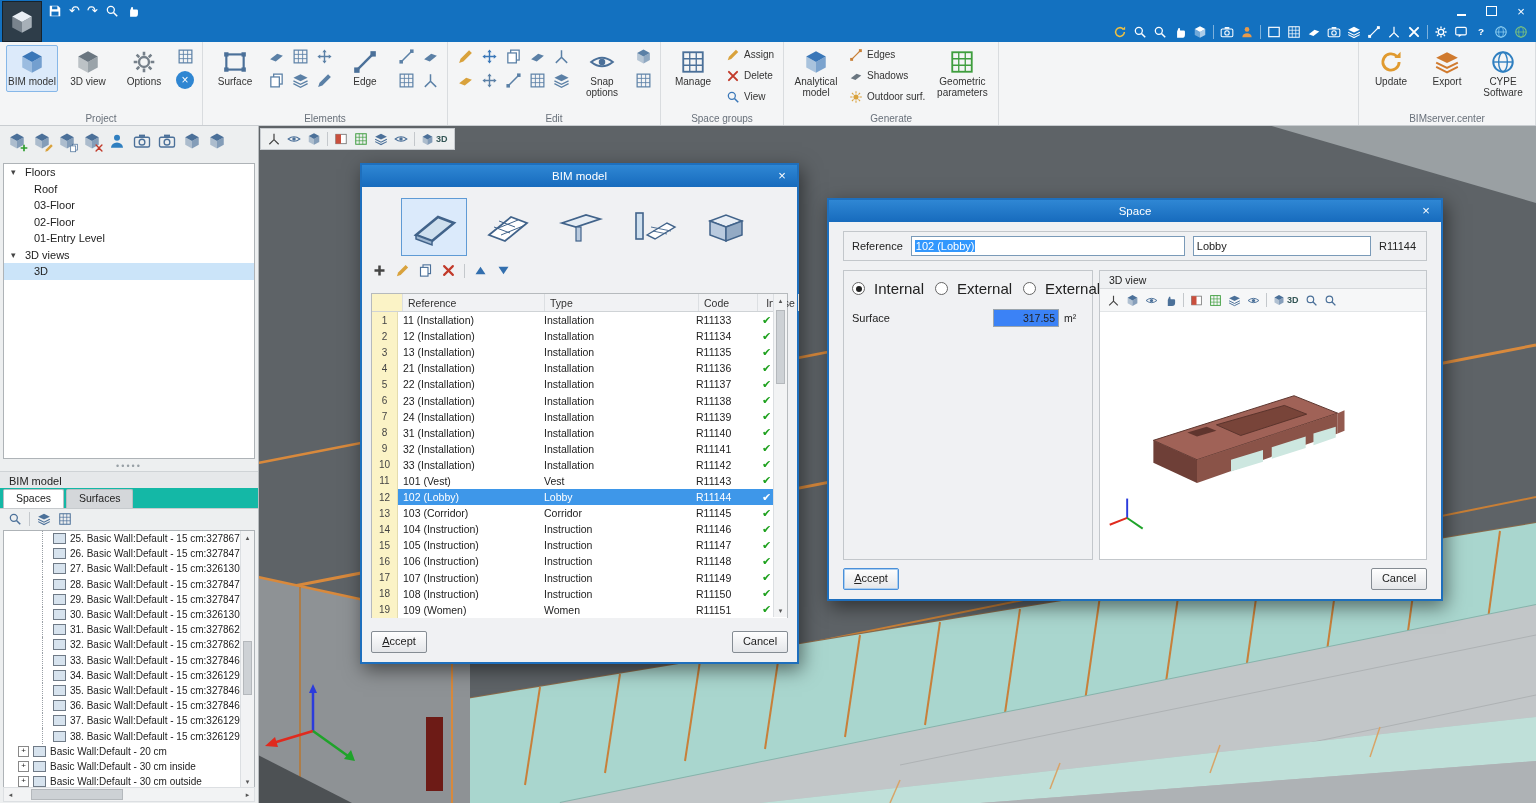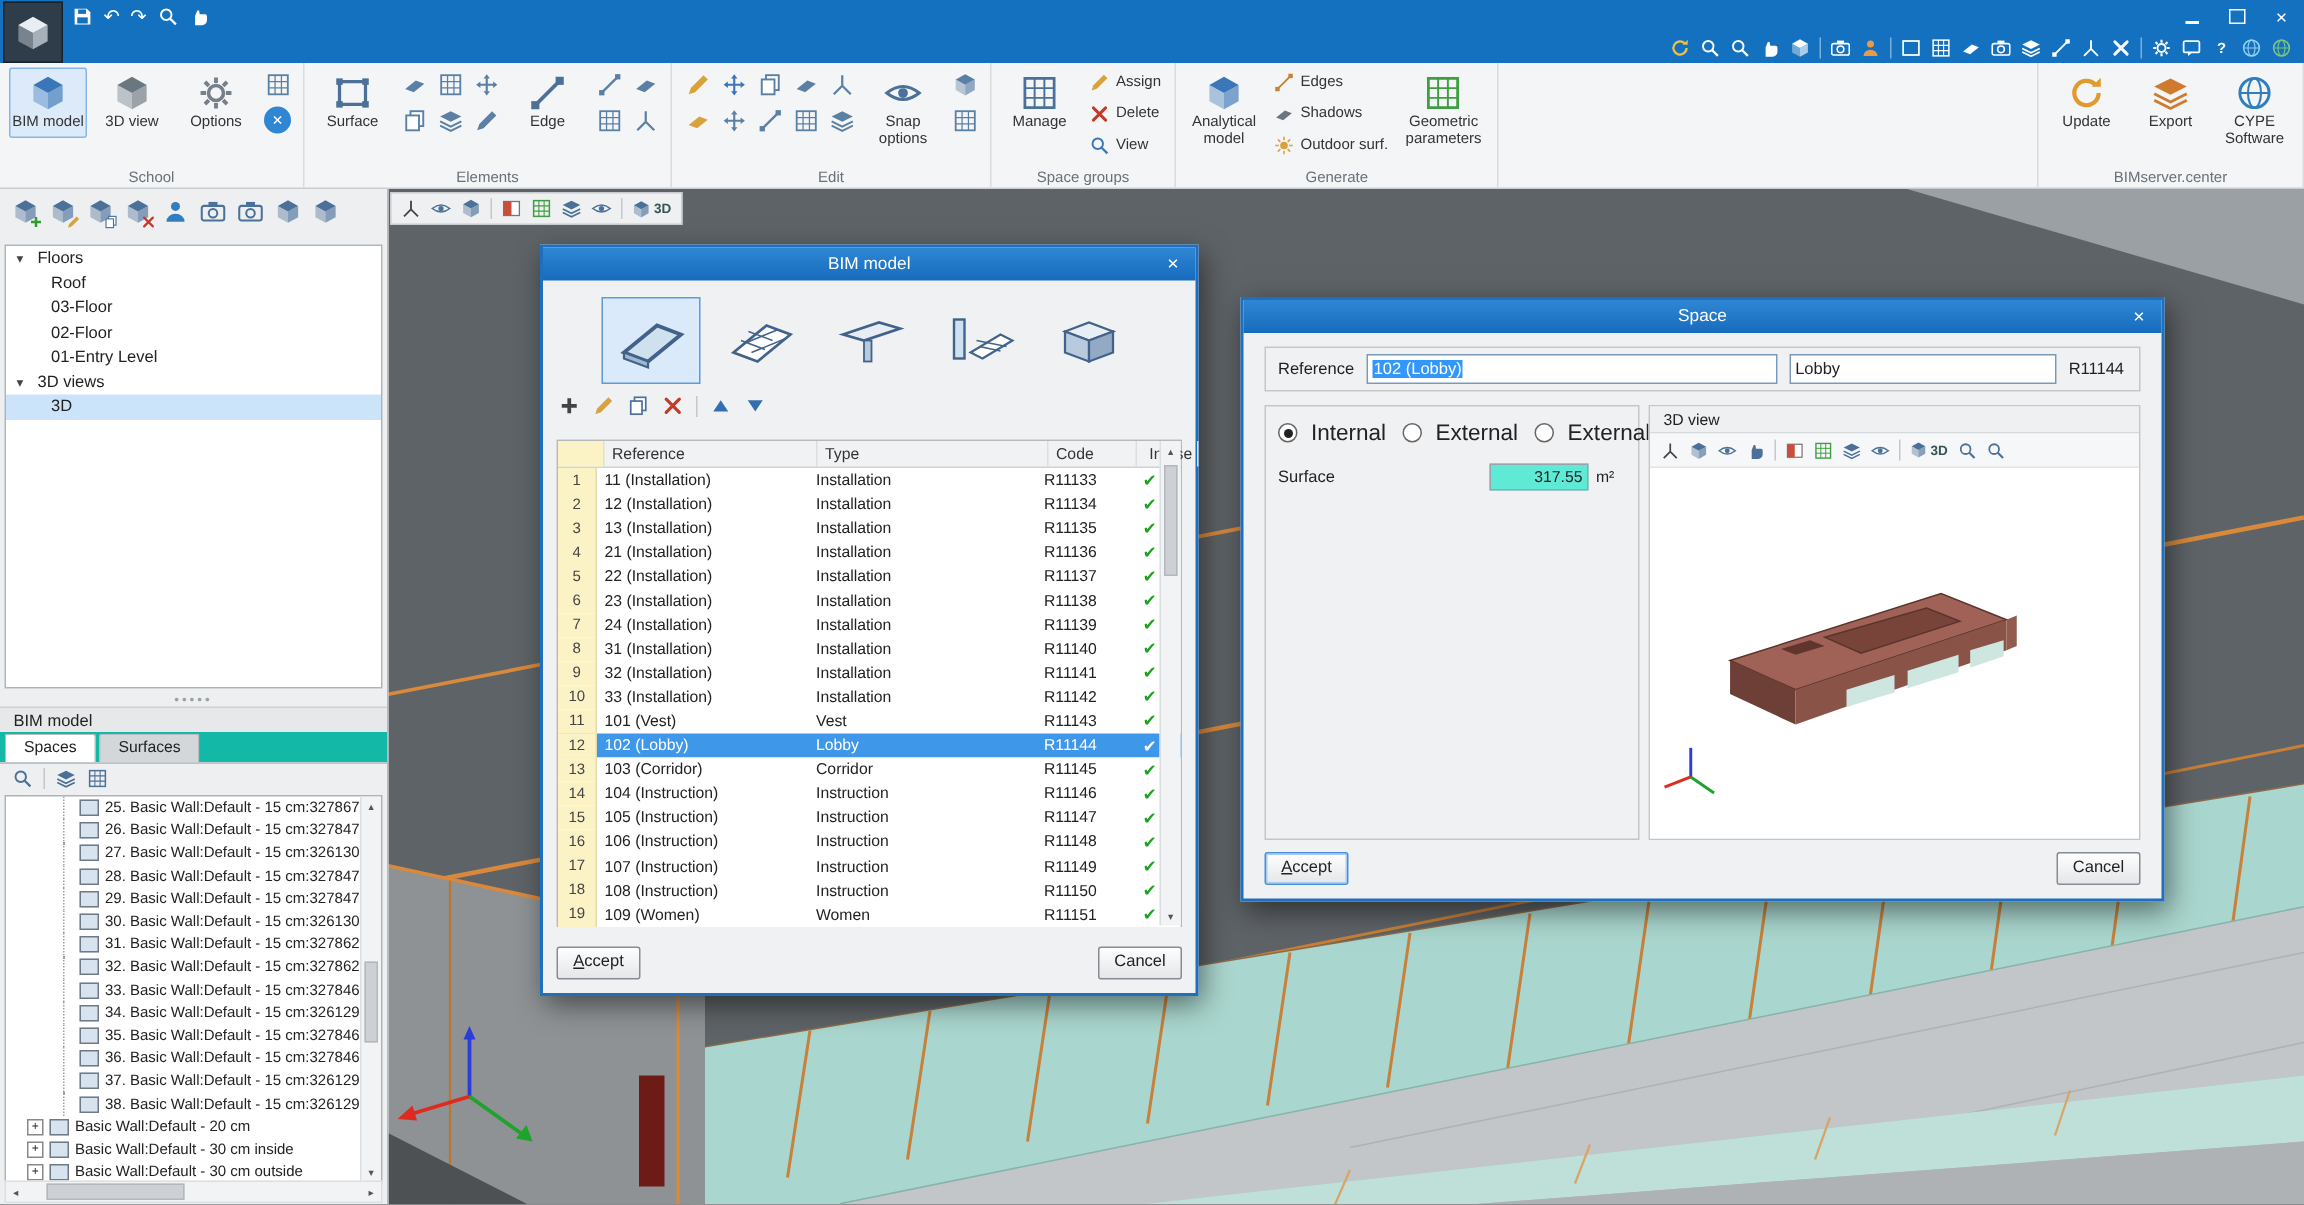--- a/index.html
+++ b/index.html
@@ -120,21 +120,21 @@
   .ref-box{position:absolute;left:14px;right:14px;top:31px;height:28px;border:1px solid #c3c7cb;display:flex;
            align-items:center;gap:8px;padding:0 8px}
   .inp{height:18px;border:1px solid #7a9ab8;background:#fff;display:flex;align-items:center;padding:0 3px;font-size:11px;overflow:hidden}
   .inp .seltxt{background:#3297fd;color:#fff;padding:0 1px}
   .propbox{position:absolute;left:14px;top:70px;width:248px;height:288px;border:1px solid #c3c7cb}
   .radios{display:flex;gap:9px;padding:9px 8px 0;font-size:15px;align-items:center;white-space:nowrap}
   .radio{width:11px;height:11px;border:1px solid #666;border-radius:50%;background:#fff;position:relative;flex:none}
   .radio.on::after{content:"";position:absolute;inset:2.5px;background:#222;border-radius:50%}
   .rlab{margin-right:2px}
   .prow{display:flex;align-items:center;padding:12px 8px 0;font-size:11px}
-  .pval{margin-left:auto;width:58px;height:16px;border:1px solid #9aa4ad;background:#5eead4;text-align:right;
+  .pval{margin-left:auto;width:58px;height:16px;border:1px solid #9aa4ad;background:#3b82f6;text-align:right;
         padding:0 3px;line-height:16px;font-size:10.5px}
   .punit{width:20px;padding-left:5px;font-size:10.5px}
   .viewbox{position:absolute;left:270px;top:70px;right:14px;height:288px;border:1px solid #c3c7cb;background:#fff;
            display:flex;flex-direction:column}
   .viewhdr{height:17px;background:#eef0f2;border-bottom:1px solid #d6d9dc;display:flex;align-items:center;
            padding-left:9px;font-size:10.5px}
   .viewtools{height:22px;display:flex;align-items:center;gap:6px;padding:0 7px;background:#f6f7f8;border-bottom:1px solid #e2e5e7}
   .viewtools svg{width:13px;height:13px;color:#4b7099}
   .view3d{flex:1;position:relative;background:#fff;overflow:hidden}
 </style>
@@ -414,21 +414,21 @@
         <span>Options</span>
       </div>
       <div class="rcol">
         <span class="tcell">
             <svg viewBox="0 0 24 24">
               <use href="#s-grid"></use>
             </svg>
           </span>
         <span class="closecirc">×</span>
       </div>
-      <div class="glabel">School</div>
+      <div class="glabel">Project</div>
     </div>
 
     <div class="rgroup">
       <div class="rbtn">
         <svg viewBox="0 0 24 24" style="color:#4b7099">
             <rect x="4" y="5" width="16" height="14" fill="none" stroke="currentColor" stroke-width="2"></rect>
             <rect x="2" y="3" width="4" height="4" fill="currentColor"></rect>
             <rect x="18" y="3" width="4" height="4" fill="currentColor"></rect>
             <rect x="2" y="17" width="4" height="4" fill="currentColor"></rect>
             <rect x="18" y="17" width="4" height="4" fill="currentColor"></rect>

